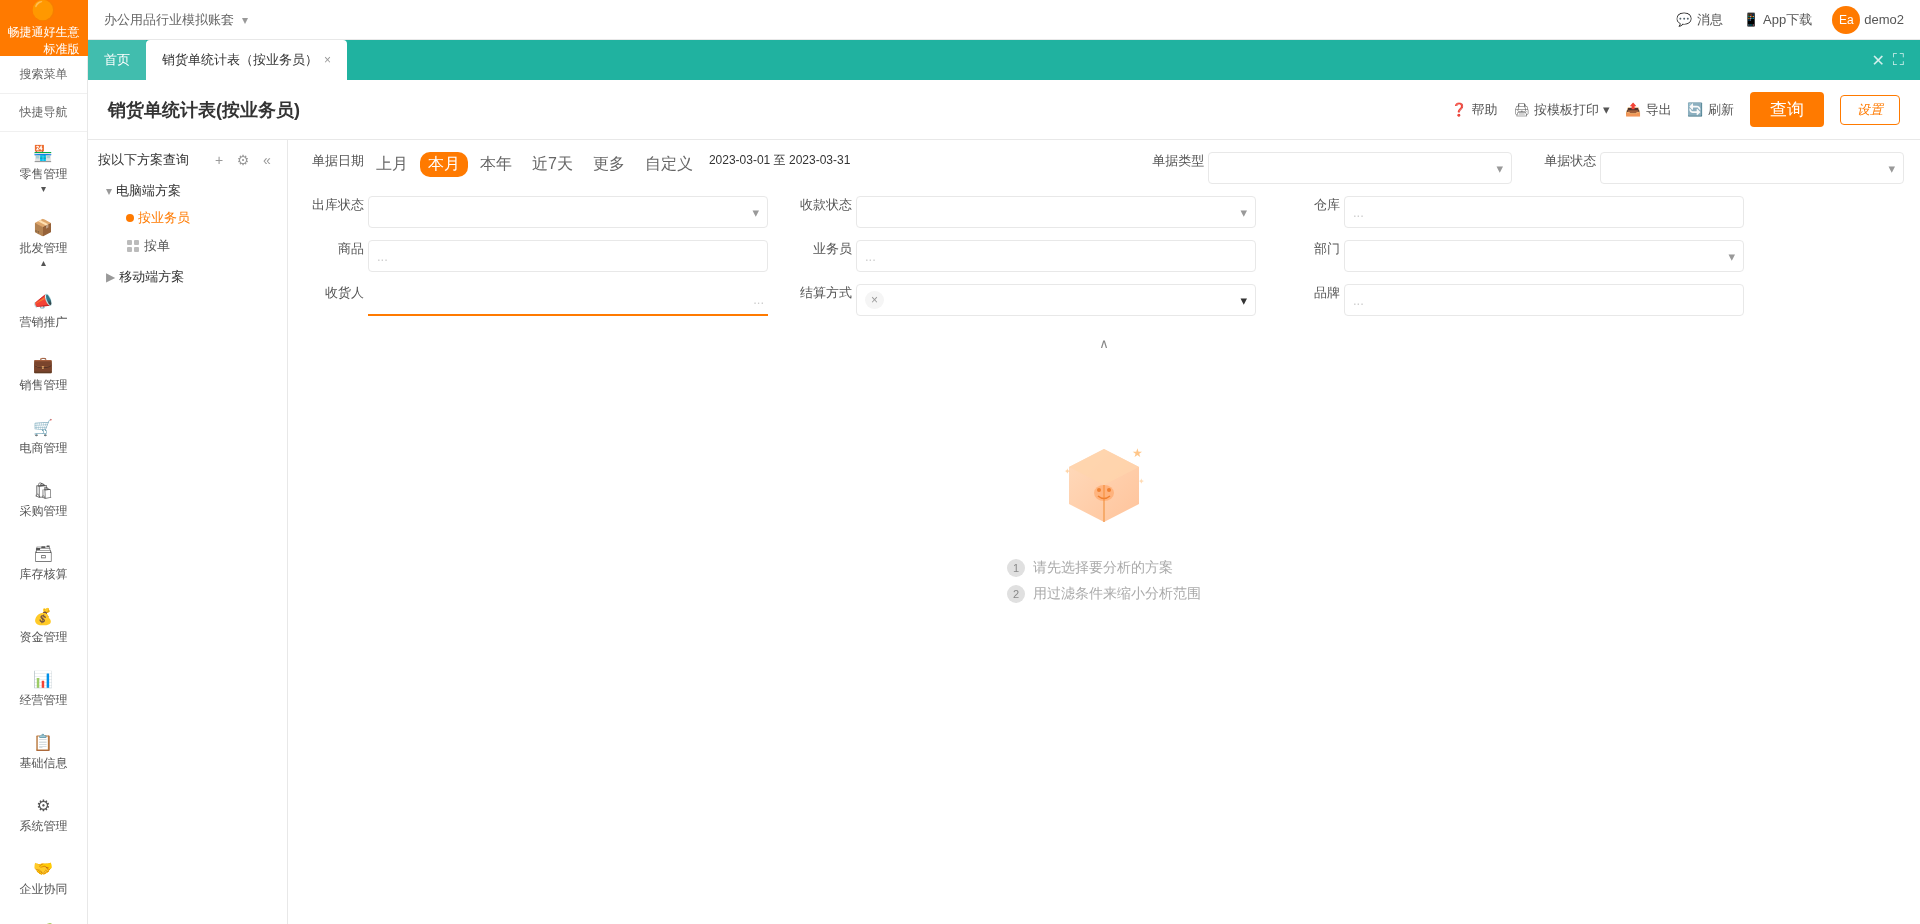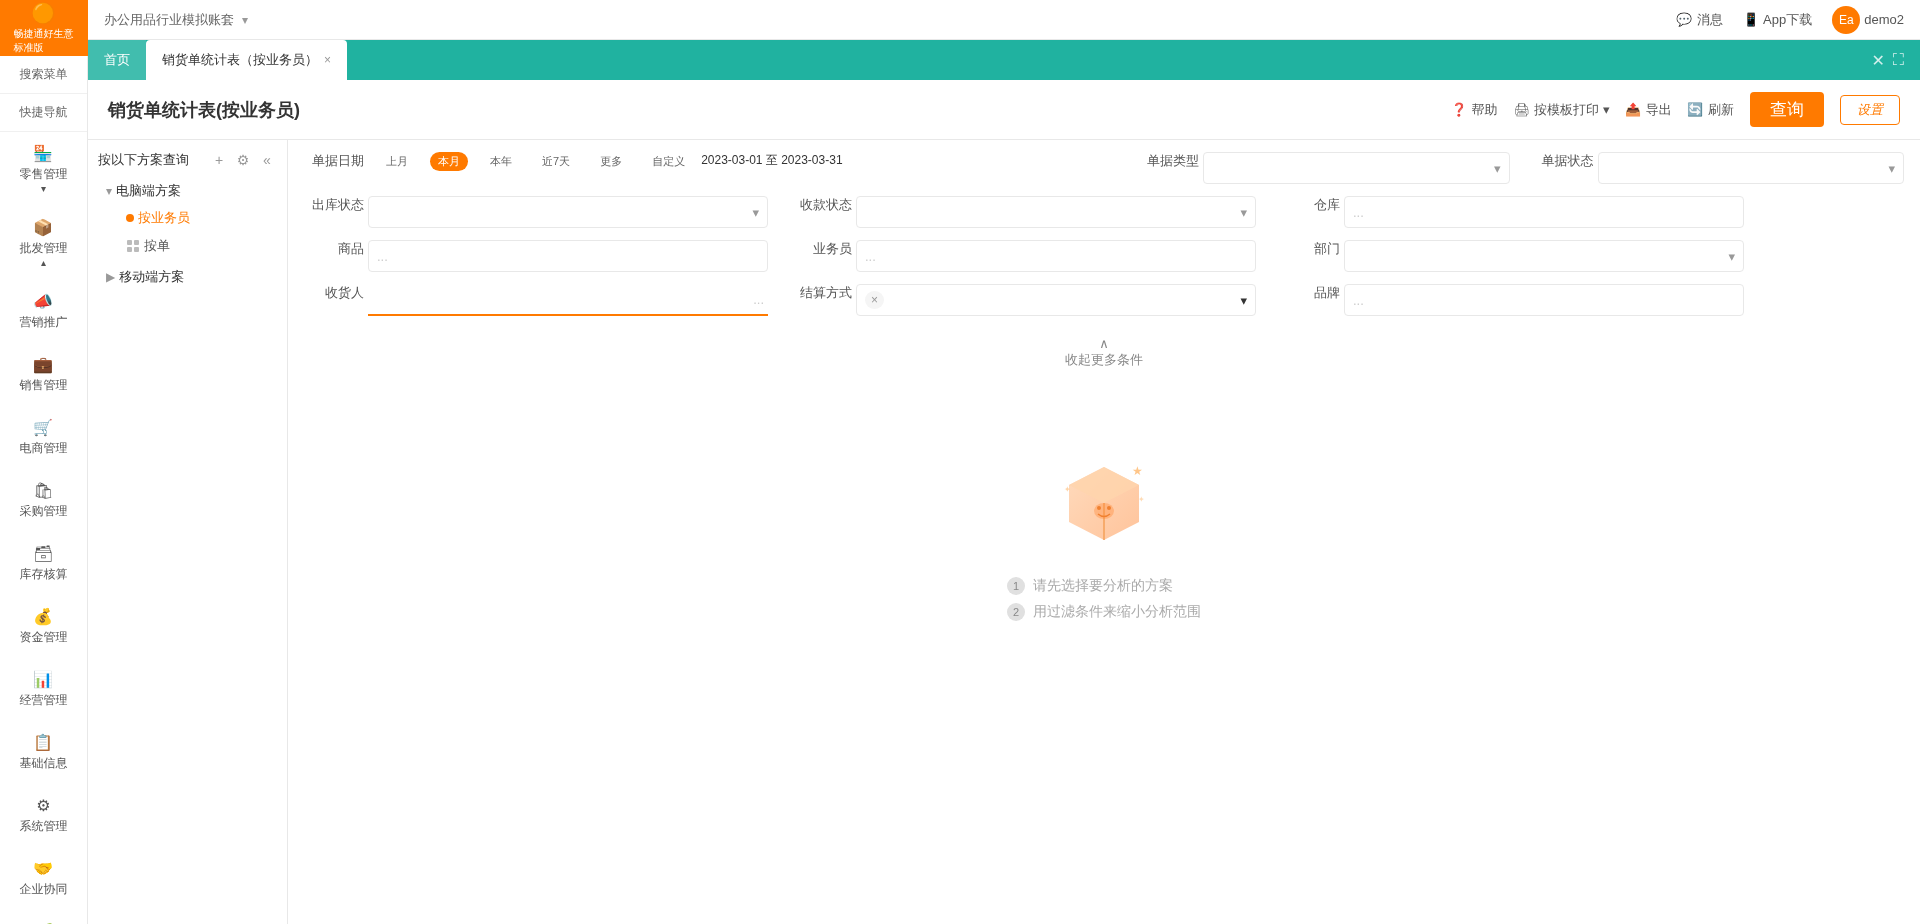--- a/index.html
+++ b/index.html
@@ -2,21 +2,21 @@
 <html><head>
   <meta charset="utf-8">
   <style>
     * { margin: 0; padding: 0; box-sizing: border-box; }
     body { font-family: 'Microsoft YaHei', Arial, sans-serif; font-size: 13px; background: #f5f5f5; color: #333; width: 1920px; height: 924px; overflow: hidden; display: flex; }
 
     
     .sidebar { width: 88px; background: #fff; border-right: 1px solid #e8e8e8; display: flex; flex-direction: column; align-items: center; height: 924px; flex-shrink: 0; }
     .sidebar-logo { width: 88px; height: 56px; background: #ff7a00; display: flex; align-items: center; justify-content: center; flex-direction: column; }
     .sidebar-logo-icon { font-size: 20px; color: #fff; }
-    .sidebar-logo-text { font-size: 10px; color: #fff; margin-top: 2px; }
+    .sidebar-logo-text { font-size: 12px; color: #fff; margin-top: 2px; text-align: right; }
     .sidebar-search { padding: 8px 0; width: 100%; text-align: center; border-bottom: 1px solid #f0f0f0; }
     .sidebar-nav { padding: 8px 0; width: 100%; text-align: center; border-bottom: 1px solid #f0f0f0; }
     .sidebar-menu { flex: 1; width: 100%; overflow-y: auto; }
     .sidebar-item { width: 100%; padding: 12px 0; text-align: center; cursor: pointer; font-size: 12px; color: #555; display: flex; flex-direction: column; align-items: center; }
     .sidebar-item .s-icon { font-size: 16px; margin-bottom: 3px; }
     .sidebar-item-label { font-size: 12px; }
     .sidebar-arrow { font-size: 10px; }
 
     
     .main { flex: 1; display: flex; flex-direction: column; height: 924px; overflow: hidden; }
@@ -63,21 +63,21 @@
     .tree-child-item.active { color: #ff7a00; }
     .tree-leaf { display: flex; align-items: center; gap: 4px; padding: 5px 4px 5px 8px; cursor: pointer; border-radius: 3px; font-size: 13px; color: #555; }
 
     
     .right-panel { flex: 1; padding: 12px 16px; overflow-y: auto; background: #fff; }
 
     
     .filter-row { display: flex; align-items: flex-start; gap: 4px; margin-bottom: 12px; }
     .filter-label { color: #555; font-size: 13px; width: 60px; text-align: right; flex-shrink: 0; }
     .date-tabs { display: flex; align-items: center; gap: 4px; }
-    .date-tab { padding: 2px 8px; font-size: 11px; cursor: pointer; border-radius: 10px; color: #666; margin-left: 10px; }
+    .date-tab { padding: 2px 8px; font-size: 16px; cursor: pointer; border-radius: 10px; color: #666; }
     .date-tab.active { background: #ff7a00; color: #fff; border-radius: 10px; }
     .date-range { font-size: 12px; color: #333; margin-left: 4px; }
     .filter-select { flex: 1; height: 32px; border: 1px solid #e8e8e8; border-radius: 4px; padding: 0 8px; display: flex; align-items: center; justify-content: space-between; cursor: pointer; font-size: 13px; color: #999; background: #fff; }
     .filter-tag { display: flex; align-items: center; gap: 4px; background: #f5f5f5; padding: 2px 6px; border-radius: 10px; font-size: 12px; }
     .filter-tag-close { cursor: pointer; color: #999; font-size: 12px; }
     .collapse-bar { text-align: center; padding: 8px 0; color: #888; font-size: 13px; cursor: pointer; }
     .collapse-bar span { display: flex; align-items: center; justify-content: center; gap: 4px; }
 
     
     .empty-state { flex: 1; display: flex; flex-direction: column; align-items: center; justify-content: center; padding: 60px 0; }
@@ -345,21 +345,20 @@
             </div>
             <div style="flex:0 0 16px;"></div>
             <span class="filter-label">品牌</span>
             <div style="flex:1;max-width:400px;display:flex;align-items:center;border:1px solid #e8e8e8;border-radius:4px;height:32px;padding:0 8px;">
               <span style="color:#ccc;">...</span>
             </div>
           </div>
 
           <div class="collapse-bar">
             <span>∧ </span>
-              <span>收起更多条件</span>
           </div>
 
           <div class="empty-state">
 
             <svg width="120" height="120" viewBox="0 0 120 120" class="empty-icon">
               <defs>
                 <linearGradient id="boxGrad" x1="0" y1="0" x2="1" y2="1">
                   <stop offset="0%" stop-color="#ffcba0"></stop>
                   <stop offset="100%" stop-color="#ffaa70"></stop>
                 </linearGradient>

